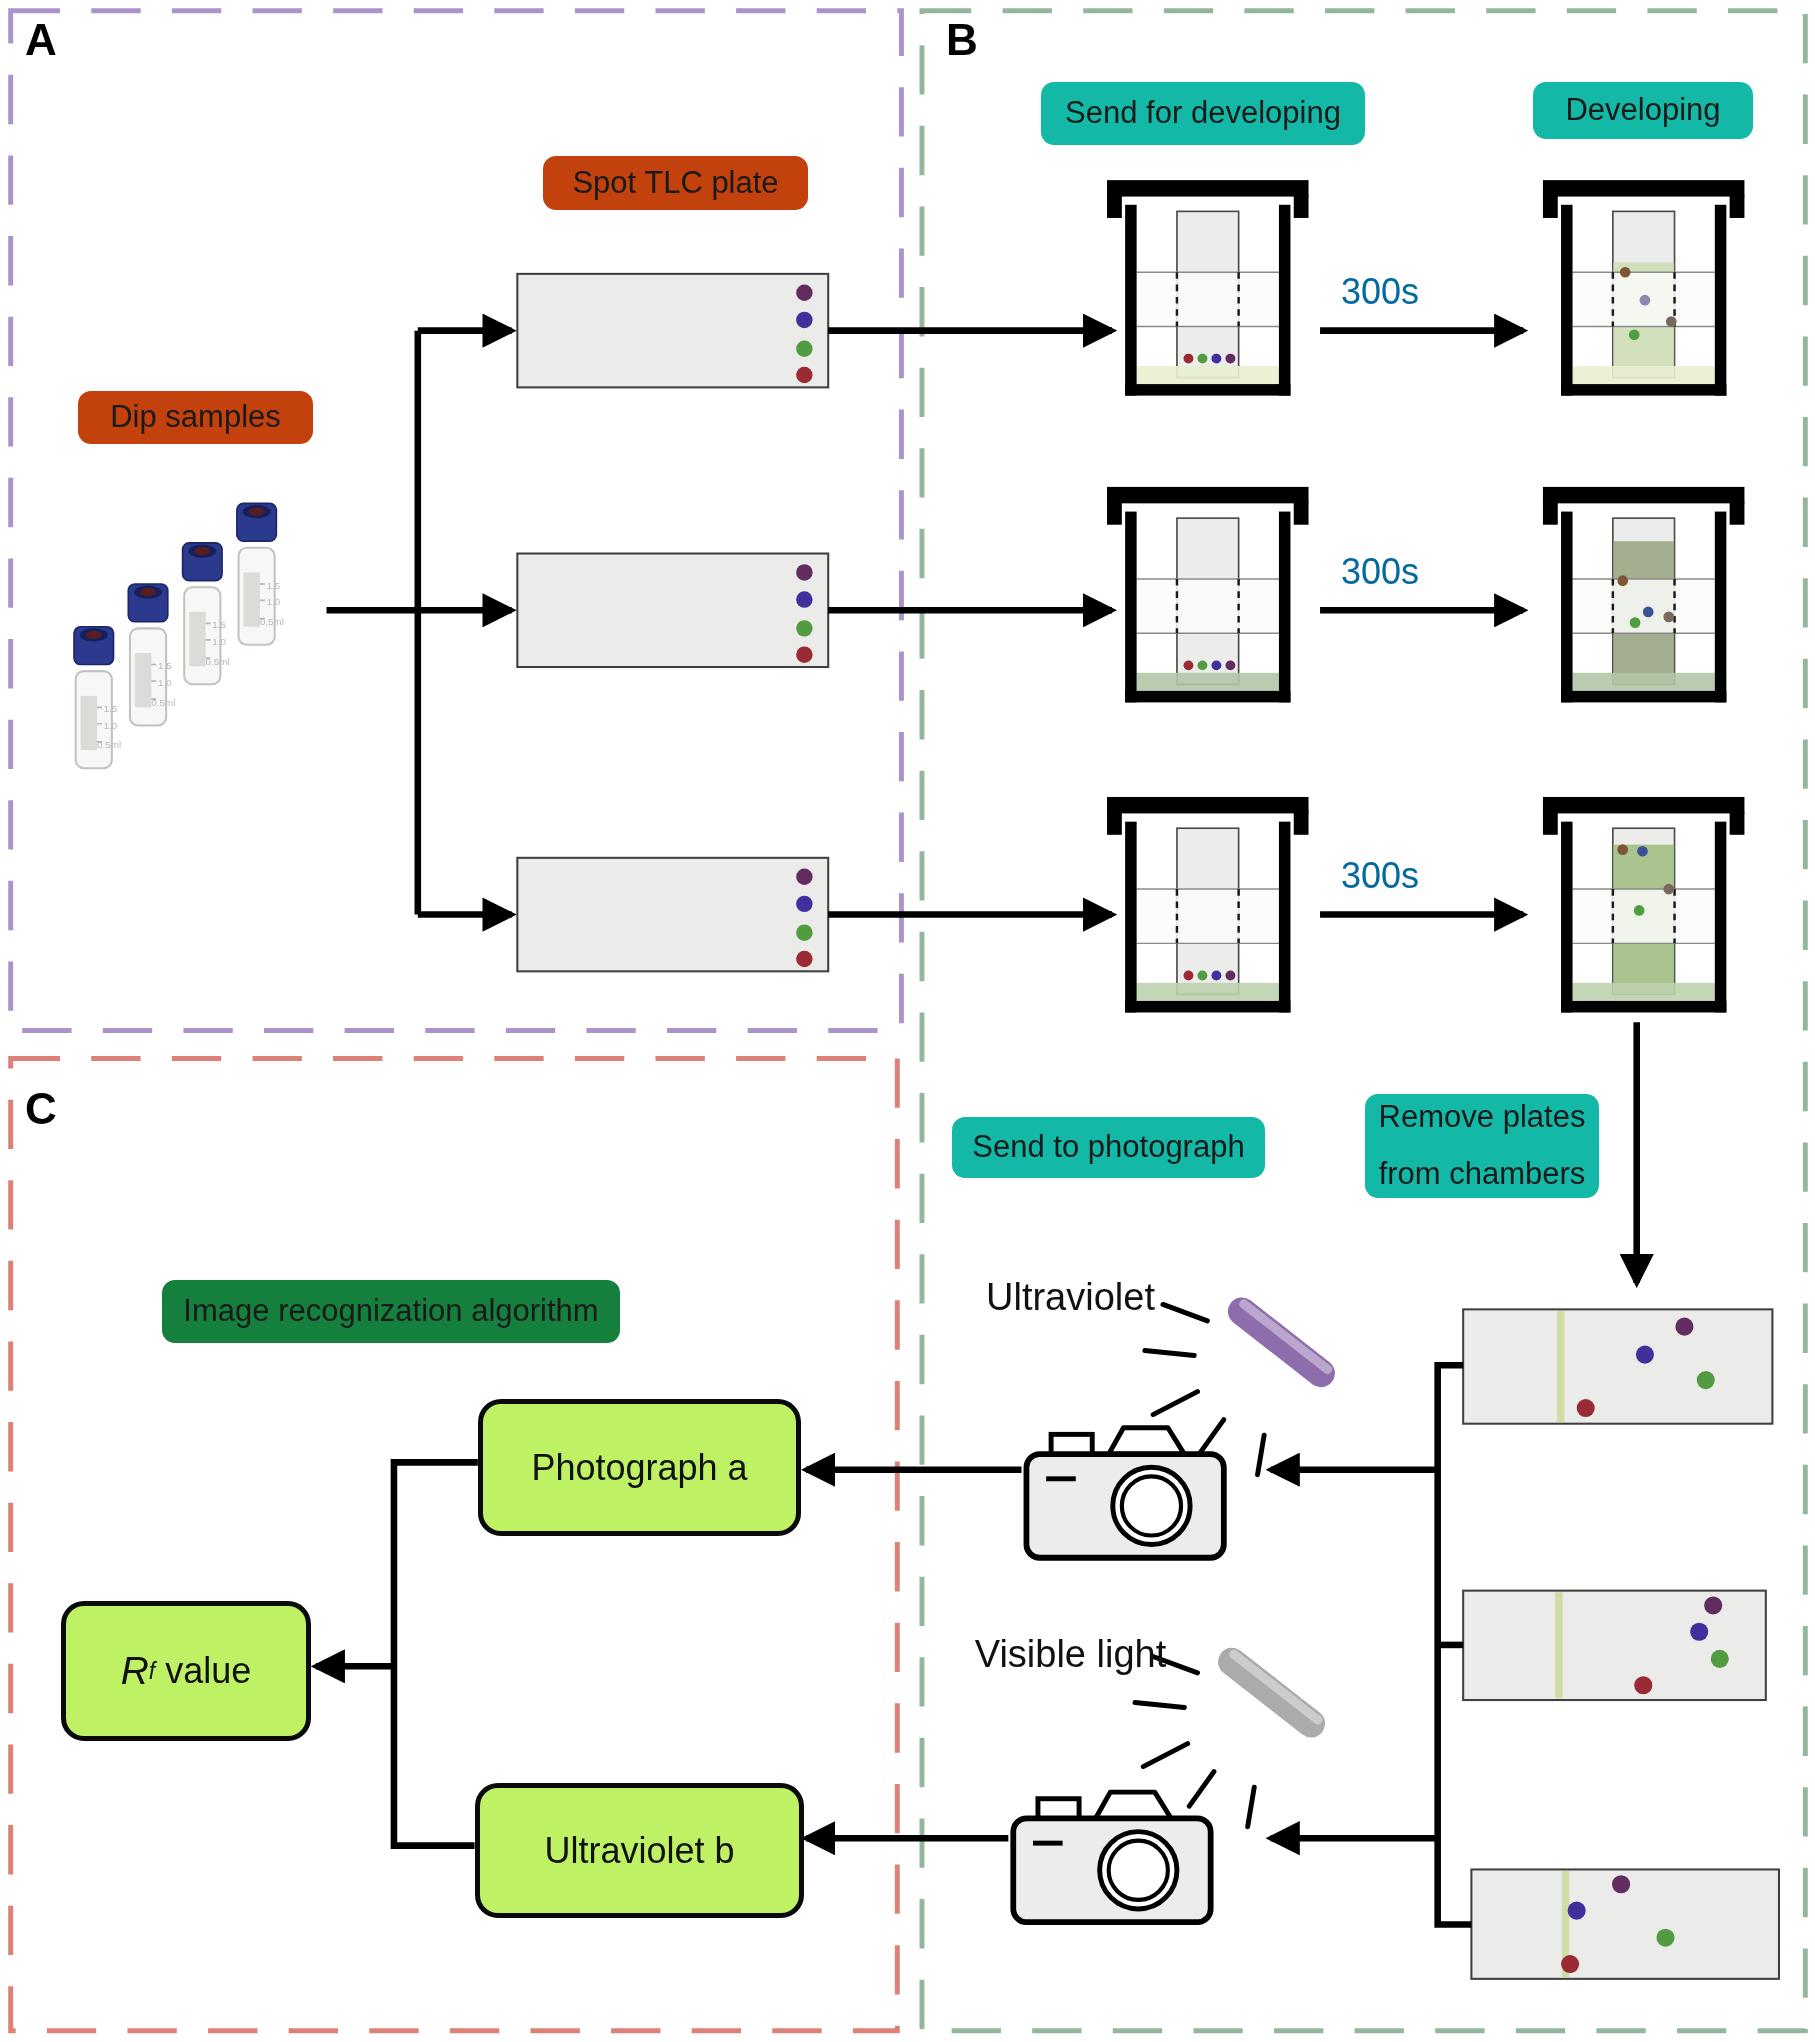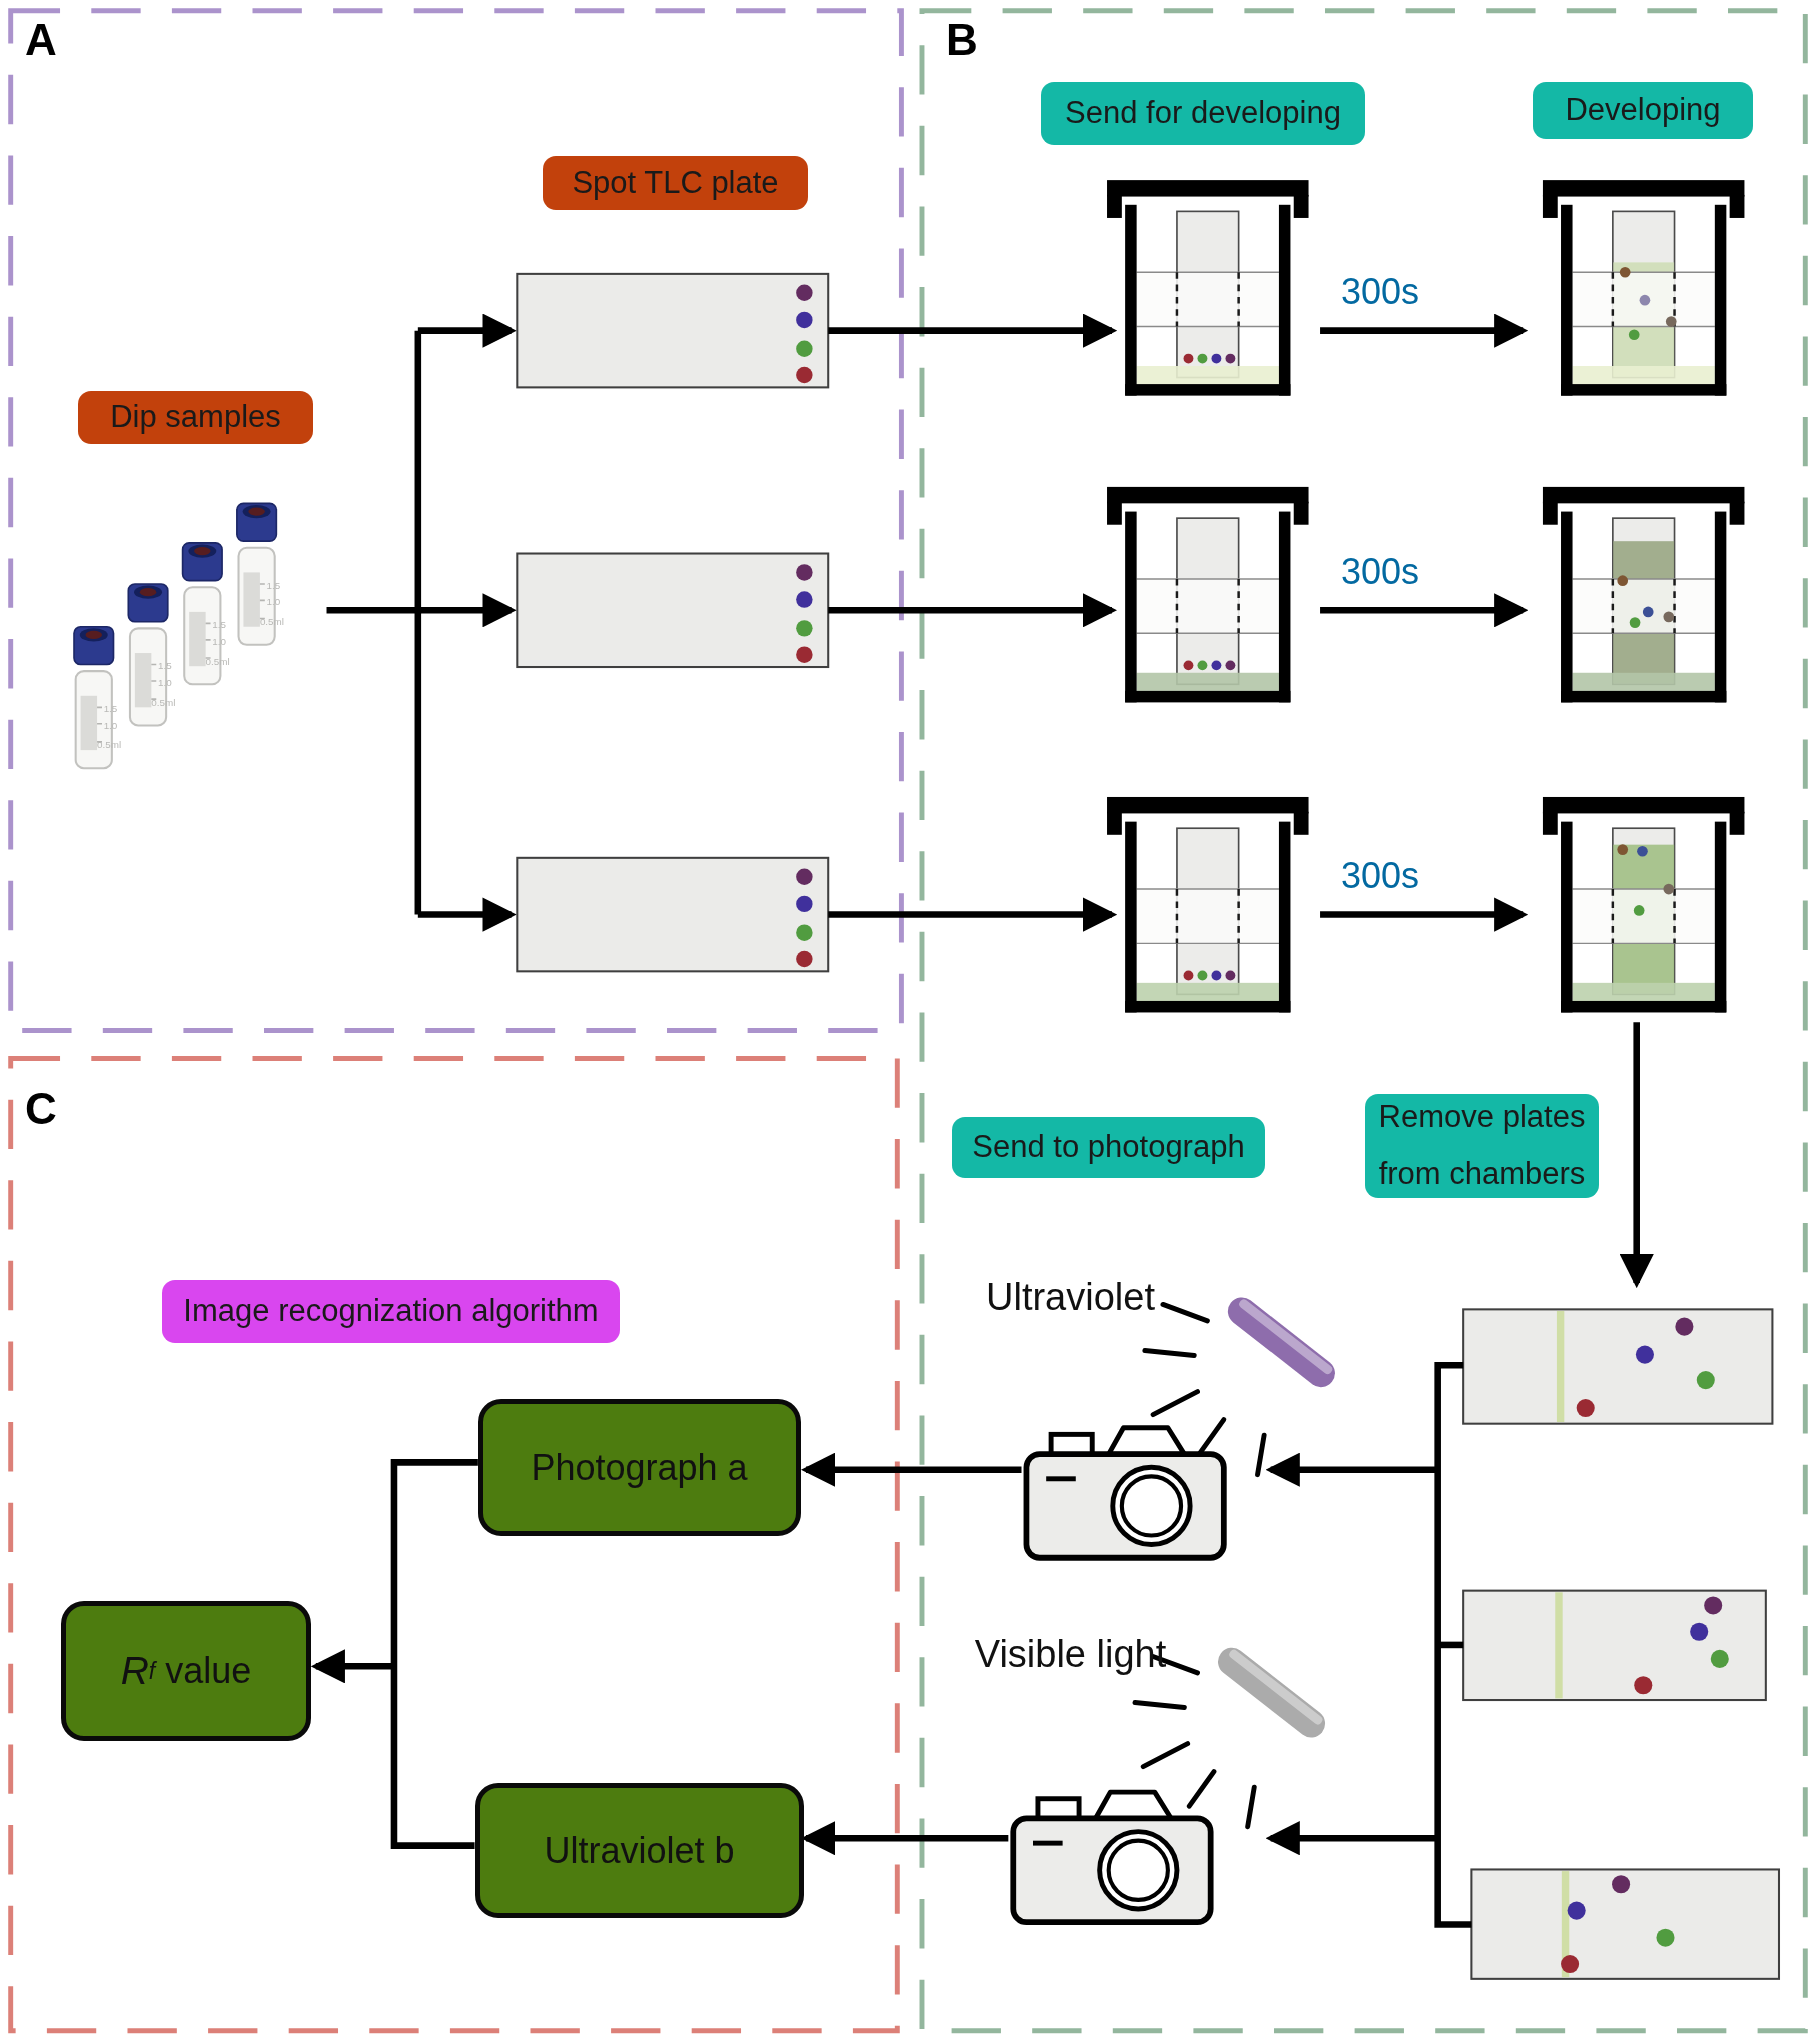--- a/index.html
+++ b/index.html
@@ -3,23 +3,23 @@
 <meta charset="utf-8">
 <style>
   html,body{margin:0;padding:0;background:#ffffff;}
   .canvas{position:relative;width:1816px;height:2043px;background:#ffffff;
           font-family:"Liberation Sans",sans-serif;overflow:hidden;}
   .layer{position:absolute;left:0;top:0;}
   .pill{position:absolute;display:flex;align-items:center;justify-content:center;
         border-radius:13px;font-size:31px;color:#1a1a1a;text-align:center;line-height:1.25;}
   .pill-a{background:#c2410c;}
   .pill-b{background:#14b8a6;}
-  .pill-c{background:#d946ef;}
+  .pill-c{background:#15803d;}
   .panel-letter{position:absolute;font-size:44px;font-weight:bold;color:#000;}
-  .flow-box{position:absolute;background:#4d7c0f;border:5.8px solid #0a0a0a;border-radius:23px;
+  .flow-box{position:absolute;background:#bef264;border:5.8px solid #0a0a0a;border-radius:23px;
             display:flex;align-items:center;justify-content:center;font-size:36px;color:#111;}
   .free-label{position:absolute;font-size:38px;color:#111;text-align:center;}
   .time-label{position:absolute;font-size:36px;color:#0369a1;text-align:left;}
   .rf-sym{font-style:italic;font-size:39px;}
   .rf-sub{font-style:italic;font-size:23px;}
   .rf-rest{margin-left:10px;}
 </style>
 </head>
 <body>
 

